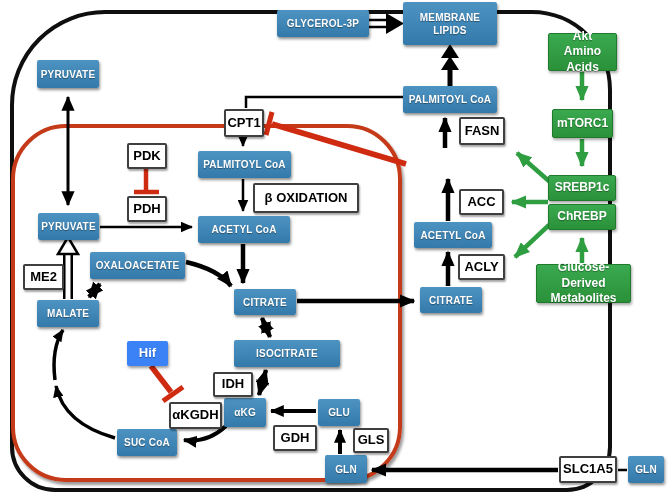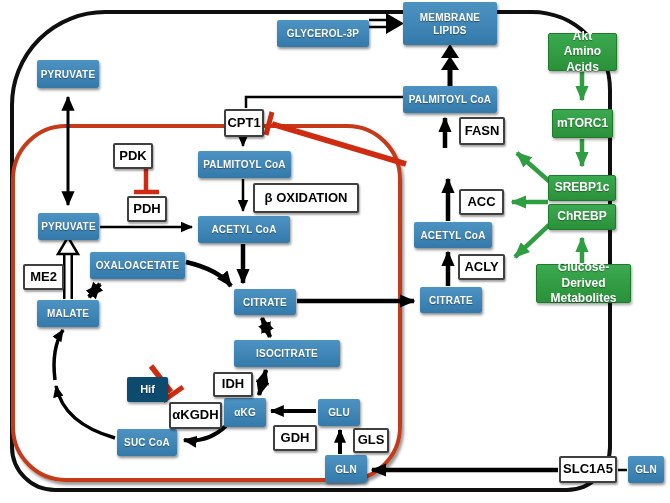--- a/index.html
+++ b/index.html
@@ -30,22 +30,22 @@
   .green{
     background:linear-gradient(180deg,#3aa94f,#2a9139);color:#fff;font-size:12px;
     border:1px solid #1f7a2c;box-shadow:1px 2px 3px rgba(0,0,0,.35);
     text-shadow:0 1px 1px rgba(0,0,0,.35);
   }
   .white{
     background:#fff;color:#000;font-size:13px;border:2px solid #3f3f3f;
     box-shadow:1px 2px 2px rgba(0,0,0,.35);
   }
   .red{
-    background:#0c4a6e;color:#fff;font-size:11px;
-    box-shadow:1px 2px 3px rgba(0,0,0,.4);text-shadow:0 1px 1px rgba(0,0,0,.35);margin-top:36px;
+    background:#3b82f6;color:#fff;font-size:13px;
+    box-shadow:1px 2px 3px rgba(0,0,0,.4);text-shadow:0 1px 1px rgba(0,0,0,.35);
   }
 </style>
 </head>
 <body>
 
 <div id="stage">
 
   <div class="membrane-cell"></div>
   <div class="membrane-mito"></div>
 
@@ -123,41 +123,41 @@
 
     <line x1="582" y1="72" x2="582" y2="100" stroke="#2f9e41" stroke-width="4.5" marker-end="url(#ag)"></line>
     <line x1="582" y1="139" x2="582" y2="166" stroke="#2f9e41" stroke-width="4.5" marker-end="url(#ag)"></line>
     <line x1="550" y1="182" x2="517" y2="153" stroke="#2f9e41" stroke-width="4.5" marker-end="url(#ag)"></line>
     <line x1="548" y1="202" x2="512" y2="202" stroke="#2f9e41" stroke-width="4.5" marker-end="url(#ag)"></line>
     <line x1="549" y1="225" x2="515" y2="257" stroke="#2f9e41" stroke-width="4.5" marker-end="url(#ag)"></line>
     <line x1="582" y1="263" x2="582" y2="238" stroke="#2f9e41" stroke-width="4.5" marker-end="url(#ag)"></line>
   </svg>
 
   <div class="node blue" style="left:37px;top:60px;width:62px;height:28px">PYRUVATE</div>
-  <div class="node blue" style="left:277px;top:20px;width:92px;height:27px">GLYCEROL-3P</div>
+  <div class="node blue" style="left:277px;top:10px;width:92px;height:27px">GLYCEROL-3P</div>
   <div class="node blue" style="left:403px;top:2px;width:94px;height:43px">MEMBRANE
 LIPIDS</div>
   <div class="node blue" style="left:403px;top:86px;width:94px;height:27px">PALMITOYL CoA</div>
   <div class="node blue" style="left:414px;top:222px;width:78px;height:26px">ACETYL CoA</div>
   <div class="node blue" style="left:420px;top:287px;width:62px;height:26px">CITRATE</div>
   <div class="node blue" style="left:198px;top:151px;width:93px;height:27px">PALMITOYL CoA</div>
   <div class="node blue" style="left:198px;top:216px;width:92px;height:27px">ACETYL CoA</div>
   <div class="node blue" style="left:38px;top:213px;width:61px;height:27px">PYRUVATE</div>
   <div class="node blue" style="left:37px;top:300px;width:62px;height:27px">MALATE</div>
   <div class="node blue" style="left:90px;top:252px;width:95px;height:27px">OXALOACETATE</div>
   <div class="node blue" style="left:234px;top:289px;width:62px;height:26px">CITRATE</div>
   <div class="node blue" style="left:234px;top:340px;width:106px;height:27px">ISOCITRATE</div>
   <div class="node blue" style="left:224px;top:398px;width:42px;height:29px">αKG</div>
   <div class="node blue" style="left:318px;top:399px;width:42px;height:27px">GLU</div>
   <div class="node blue" style="left:325px;top:455px;width:42px;height:28px">GLN</div>
   <div class="node blue" style="left:117px;top:429px;width:60px;height:27px">SUC CoA</div>
   <div class="node blue" style="left:628px;top:456px;width:36px;height:27px">GLN</div>
 
   <div class="node white" style="left:224px;top:109px;width:40px;height:28px">CPT1</div>
-  <div class="node white" style="left:113px;top:143px;width:40px;height:26px">PDK</div>
+  <div class="node white" style="left:127px;top:143px;width:40px;height:26px">PDK</div>
   <div class="node white" style="left:127px;top:196px;width:40px;height:26px">PDH</div>
   <div class="node white" style="left:253px;top:183px;width:106px;height:30px">β OXIDATION</div>
   <div class="node white" style="left:23px;top:264px;width:41px;height:26px">ME2</div>
   <div class="node white" style="left:213px;top:372px;width:40px;height:25px">IDH</div>
   <div class="node white" style="left:169px;top:402px;width:53px;height:27px">αKGDH</div>
   <div class="node white" style="left:273px;top:425px;width:44px;height:26px">GDH</div>
   <div class="node white" style="left:353px;top:428px;width:36px;height:25px">GLS</div>
   <div class="node white" style="left:459px;top:117px;width:46px;height:28px">FASN</div>
   <div class="node white" style="left:459px;top:189px;width:45px;height:26px">ACC</div>
   <div class="node white" style="left:458px;top:254px;width:47px;height:26px">ACLY</div>

